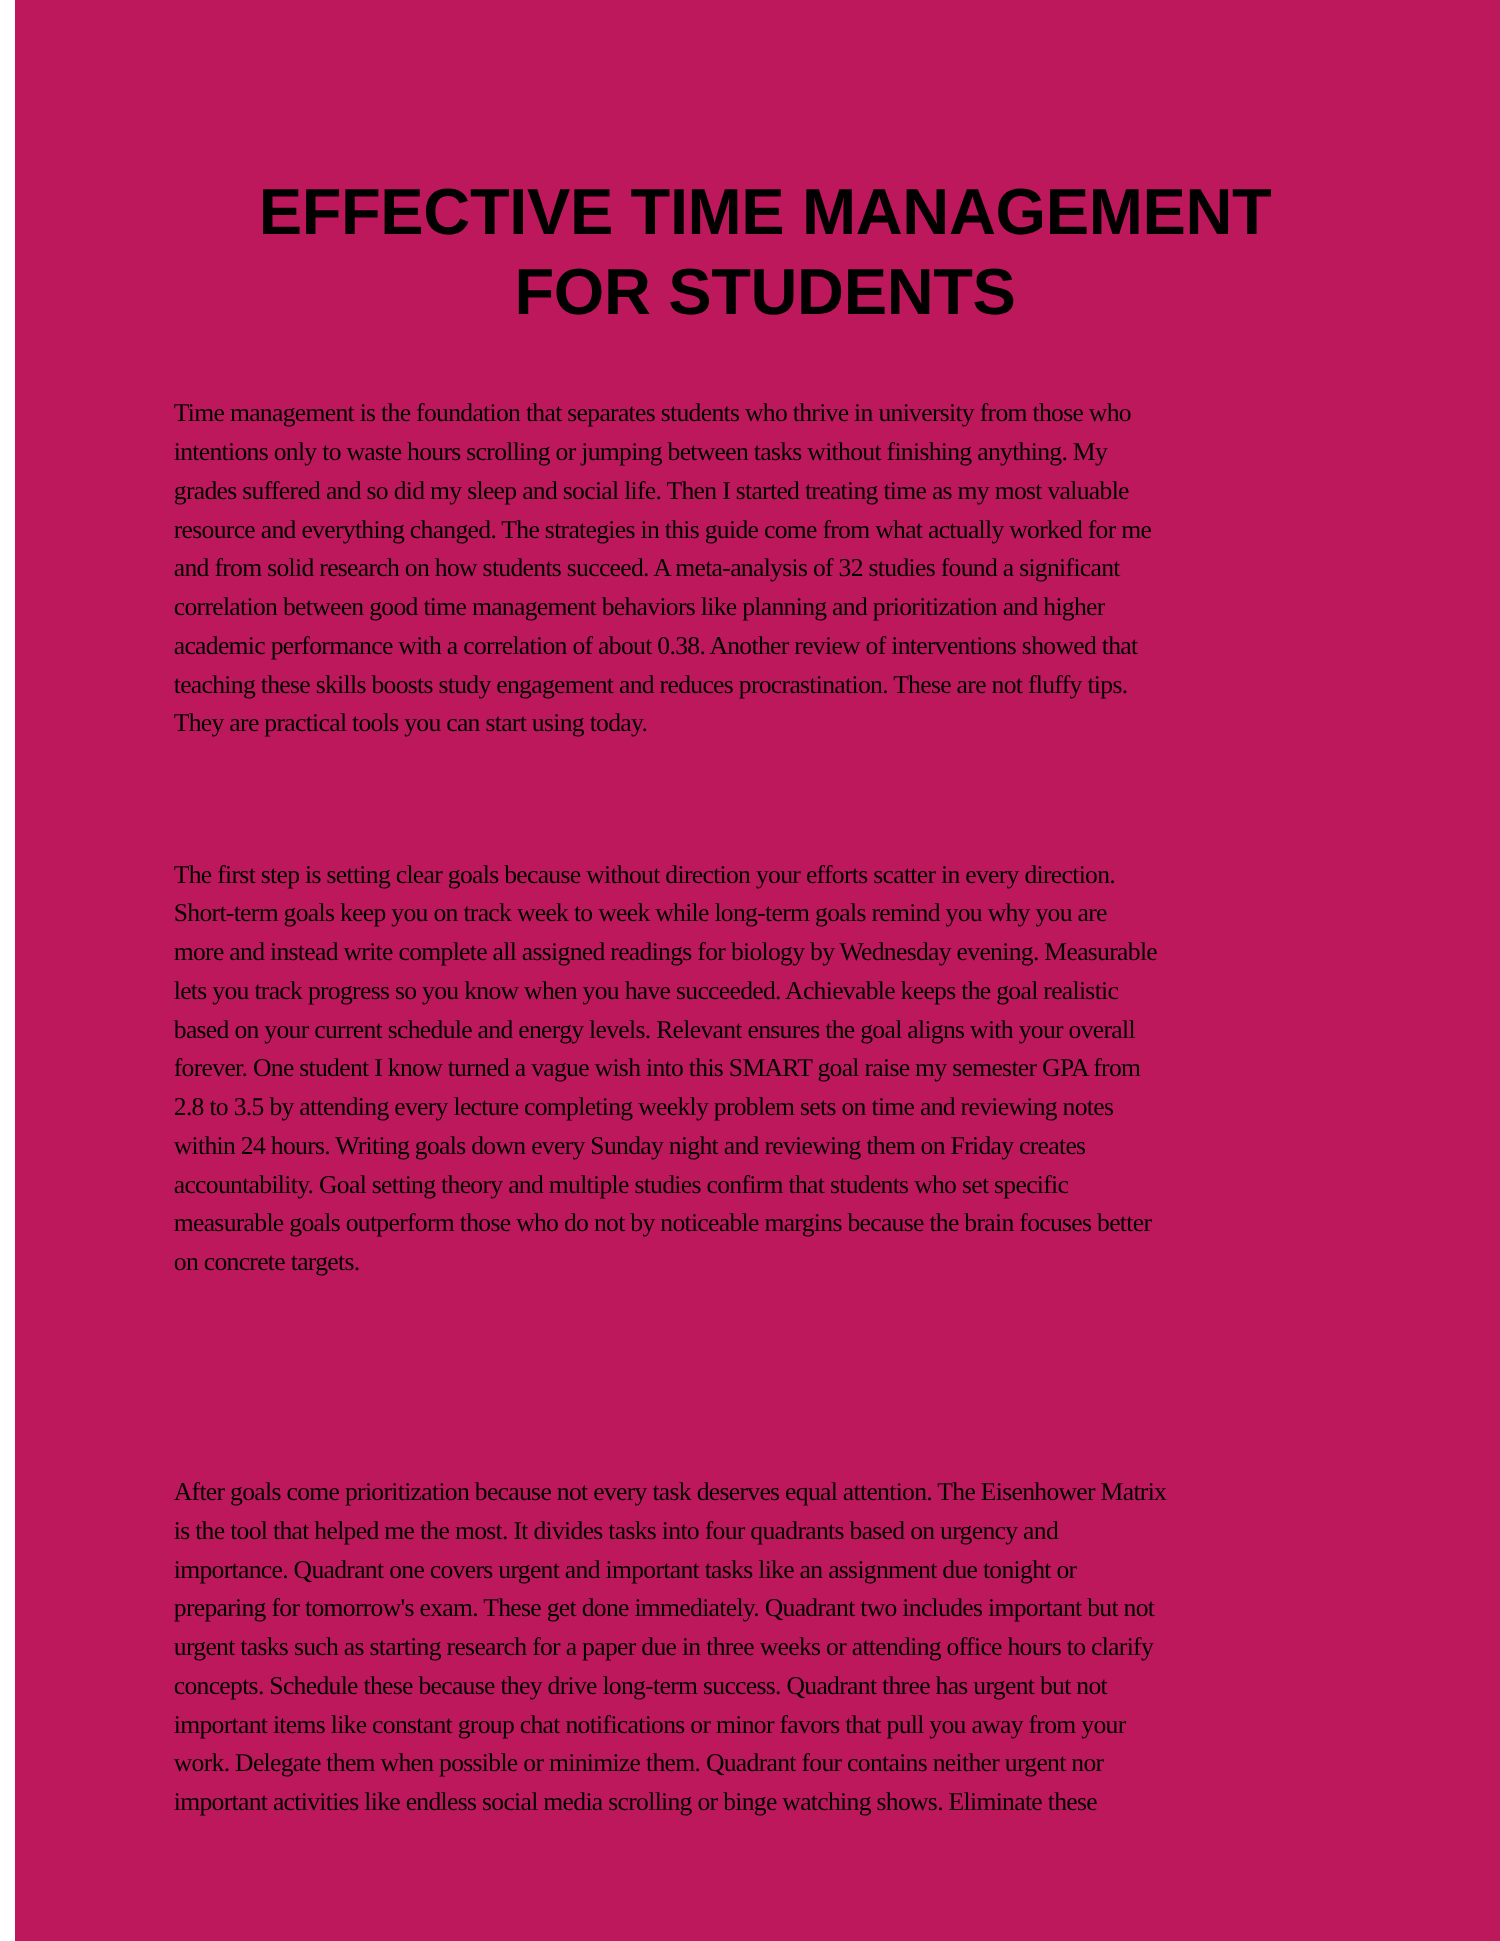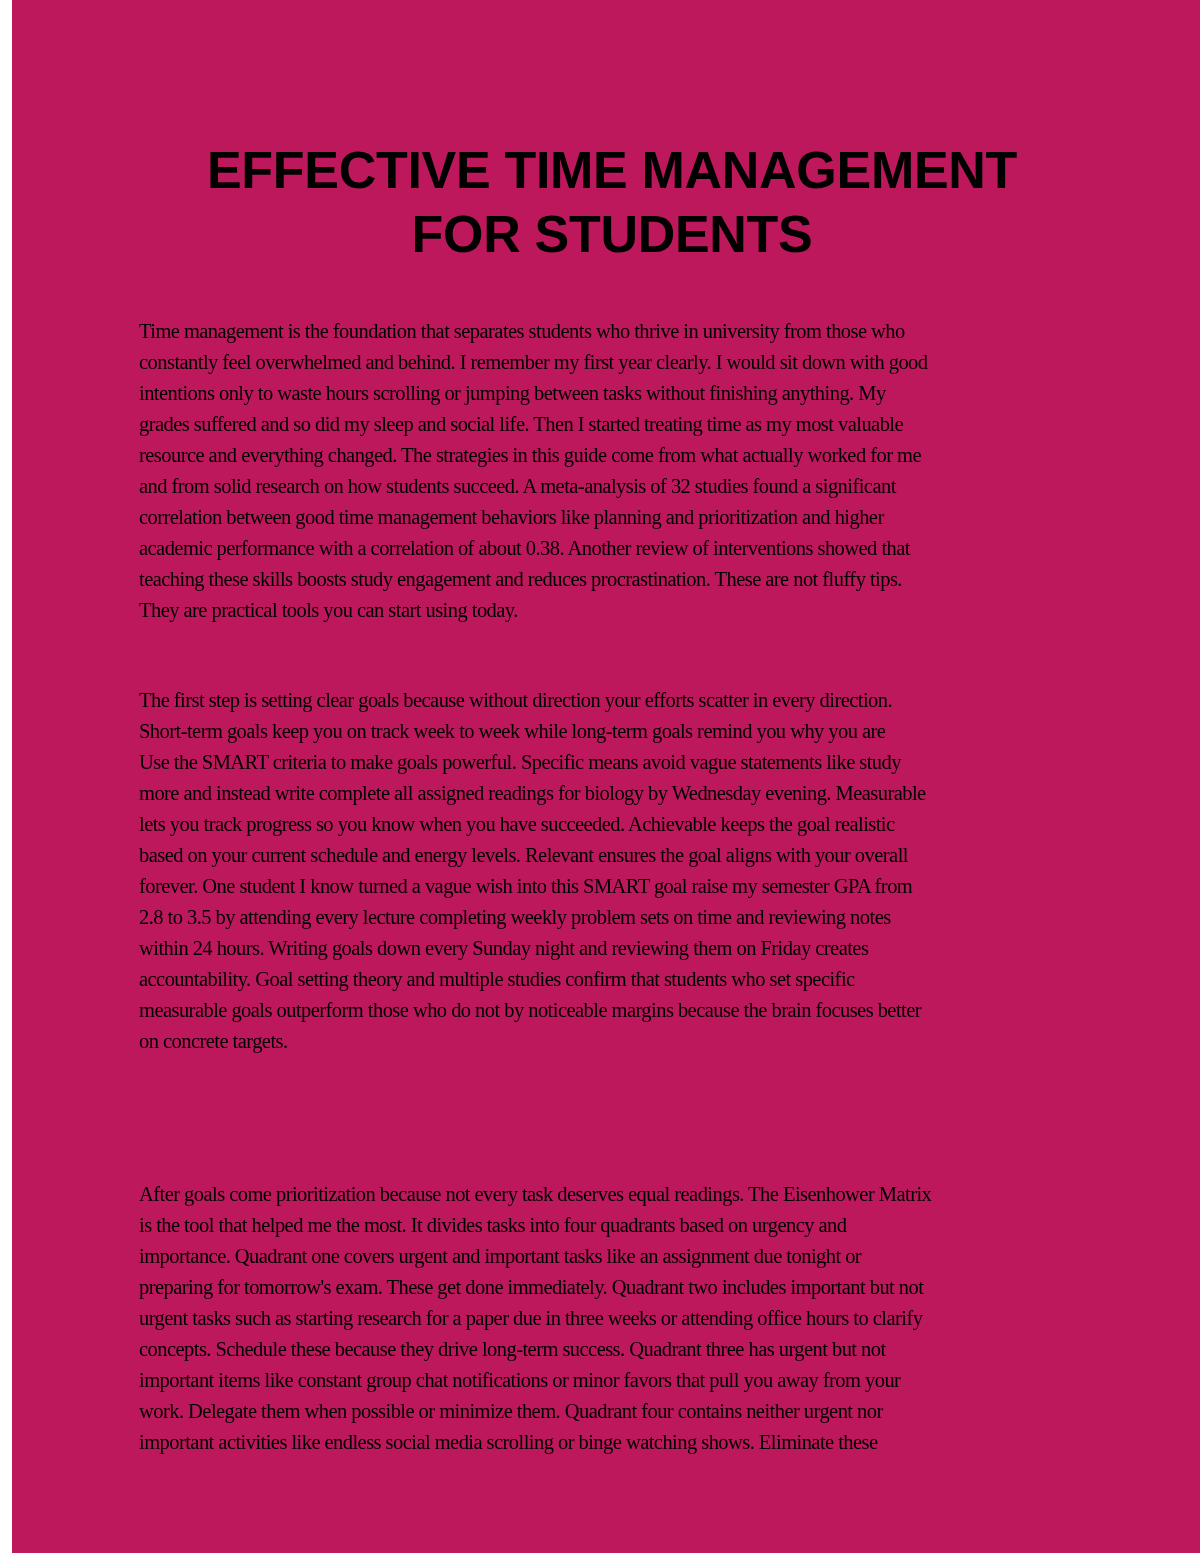--- a/index.html
+++ b/index.html
@@ -57,48 +57,46 @@
 
 <div class="page">
 
   <h1 class="title">
     <span>EFFECTIVE TIME MANAGEMENT</span>
     <span>FOR STUDENTS</span>
   </h1>
 
   <div class="para" id="p1">
     <span class="line">Time management is the foundation that separates students who thrive in university from those who</span>
-    <span class="line">constantly feel overwhelmed and behind. I remember my first year clearly. I would sit down with good</span>
     <span class="line">intentions only to waste hours scrolling or jumping between tasks without finishing anything. My</span>
     <span class="line">grades suffered and so did my sleep and social life. Then I started treating time as my most valuable</span>
     <span class="line">resource and everything changed. The strategies in this guide come from what actually worked for me</span>
     <span class="line">and from solid research on how students succeed. A meta-analysis of 32 studies found a significant</span>
     <span class="line">correlation between good time management behaviors like planning and prioritization and higher</span>
     <span class="line">academic performance with a correlation of about 0.38. Another review of interventions showed that</span>
     <span class="line">teaching these skills boosts study engagement and reduces procrastination. These are not fluffy tips.</span>
     <span class="line">They are practical tools you can start using today.</span>
   </div>
 
   <div class="para" id="p2">
     <span class="line">The first step is setting clear goals because without direction your efforts scatter in every direction.</span>
     <span class="line">Short-term goals keep you on track week to week while long-term goals remind you why you are</span>
-    <span class="line">Use the SMART criteria to make goals powerful. Specific means avoid vague statements like study</span>
     <span class="line">more and instead write complete all assigned readings for biology by Wednesday evening. Measurable</span>
     <span class="line">lets you track progress so you know when you have succeeded. Achievable keeps the goal realistic</span>
     <span class="line">based on your current schedule and energy levels. Relevant ensures the goal aligns with your overall</span>
     <span class="line">forever. One student I know turned a vague wish into this SMART goal raise my semester GPA from</span>
     <span class="line">2.8 to 3.5 by attending every lecture completing weekly problem sets on time and reviewing notes</span>
     <span class="line">within 24 hours. Writing goals down every Sunday night and reviewing them on Friday creates</span>
     <span class="line">accountability. Goal setting theory and multiple studies confirm that students who set specific</span>
     <span class="line">measurable goals outperform those who do not by noticeable margins because the brain focuses better</span>
     <span class="line">on concrete targets.</span>
   </div>
 
   <div class="para" id="p3">
-    <span class="line">After goals come prioritization because not every task deserves equal readings. The Eisenhower Matrix</span>
+    <span class="line">After goals come prioritization because not every task deserves equal attention. The Eisenhower Matrix</span>
     <span class="line">is the tool that helped me the most. It divides tasks into four quadrants based on urgency and</span>
     <span class="line">importance. Quadrant one covers urgent and important tasks like an assignment due tonight or</span>
     <span class="line">preparing for tomorrow's exam. These get done immediately. Quadrant two includes important but not</span>
     <span class="line">urgent tasks such as starting research for a paper due in three weeks or attending office hours to clarify</span>
     <span class="line">concepts. Schedule these because they drive long-term success. Quadrant three has urgent but not</span>
     <span class="line">important items like constant group chat notifications or minor favors that pull you away from your</span>
     <span class="line">work. Delegate them when possible or minimize them. Quadrant four contains neither urgent nor</span>
     <span class="line">important activities like endless social media scrolling or binge watching shows. Eliminate these</span>
   </div>
 

